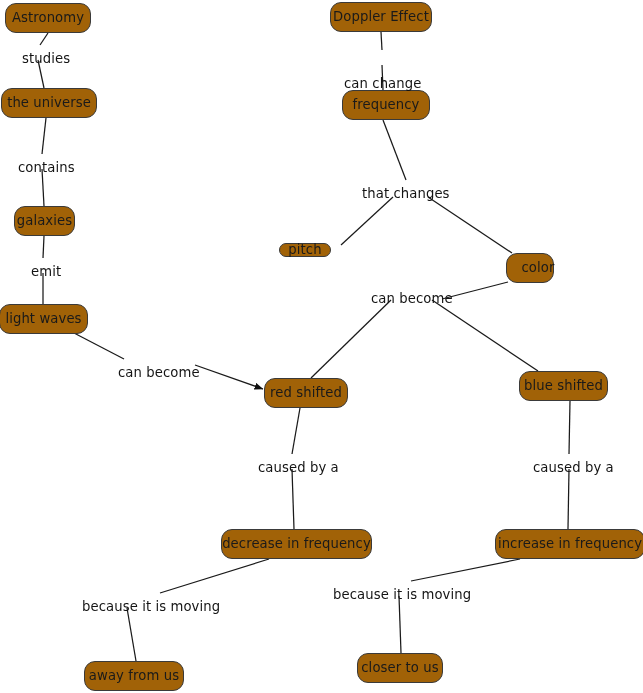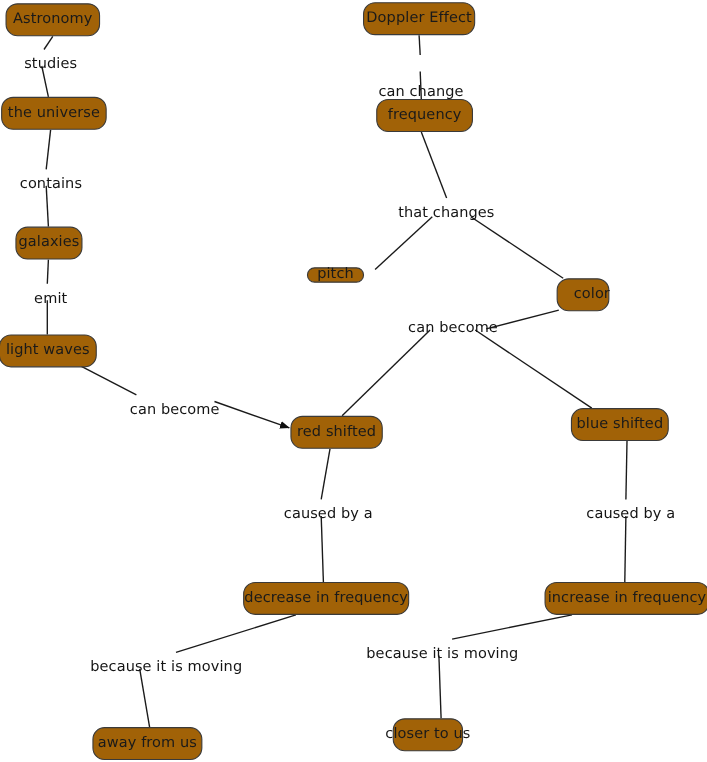--- a/index.html
+++ b/index.html
@@ -103,21 +103,21 @@
       <div class="node" style="left: -1px; top: 304px; width: 89px; height: 30px;">light waves</div>
       <div class="node" style="left: 330px; top: 2px; width: 102px; height: 30px;">Doppler Effect</div>
       <div class="node" style="left: 342px; top: 90px; width: 88px; height: 30px;">frequency</div>
       <div class="node" style="left: 279px; top: 243px; width: 52px; height: 14px;">pitch</div>
       <div class="node" style="left: 506px; top: 253px; width: 48px; height: 30px; padding-left: 16px;">color</div>
       <div class="node" style="left: 264px; top: 378px; width: 84px; height: 30px;">red shifted</div>
       <div class="node" style="left: 519px; top: 371px; width: 89px; height: 30px;">blue shifted</div>
       <div class="node" style="left: 221px; top: 529px; width: 151px; height: 30px;">decrease in frequency</div>
       <div class="node" style="left: 495px; top: 529px; width: 150px; height: 30px;">increase in frequency</div>
       <div class="node" style="left: 84px; top: 661px; width: 100px; height: 30px;">away from us</div>
-      <div class="node" style="left: 357px; top: 653px; width: 64px; height: 30px;">closer to us</div>
+      <div class="node" style="left: 357px; top: 653px; width: 86px; height: 30px;">closer to us</div>
     </div>
   <div id="labels-group">
       <div class="link-label" style="left: 22px; top: 52px;">studies</div>
       <div class="link-label" style="left: 18px; top: 161px;">contains</div>
       <div class="link-label" style="left: 31px; top: 265px;">emit</div>
       <div class="link-label" style="left: 118px; top: 366px;">can become</div>
       <div class="link-label" style="left: 344px; top: 57px; margin-top: 20px;">can change</div>
       <div class="link-label" style="left: 362px; top: 187px;">that changes</div>
       <div class="link-label" style="left: 371px; top: 292px;">can become</div>
       <div class="link-label" style="left: 258px; top: 461px;">caused by a</div>

